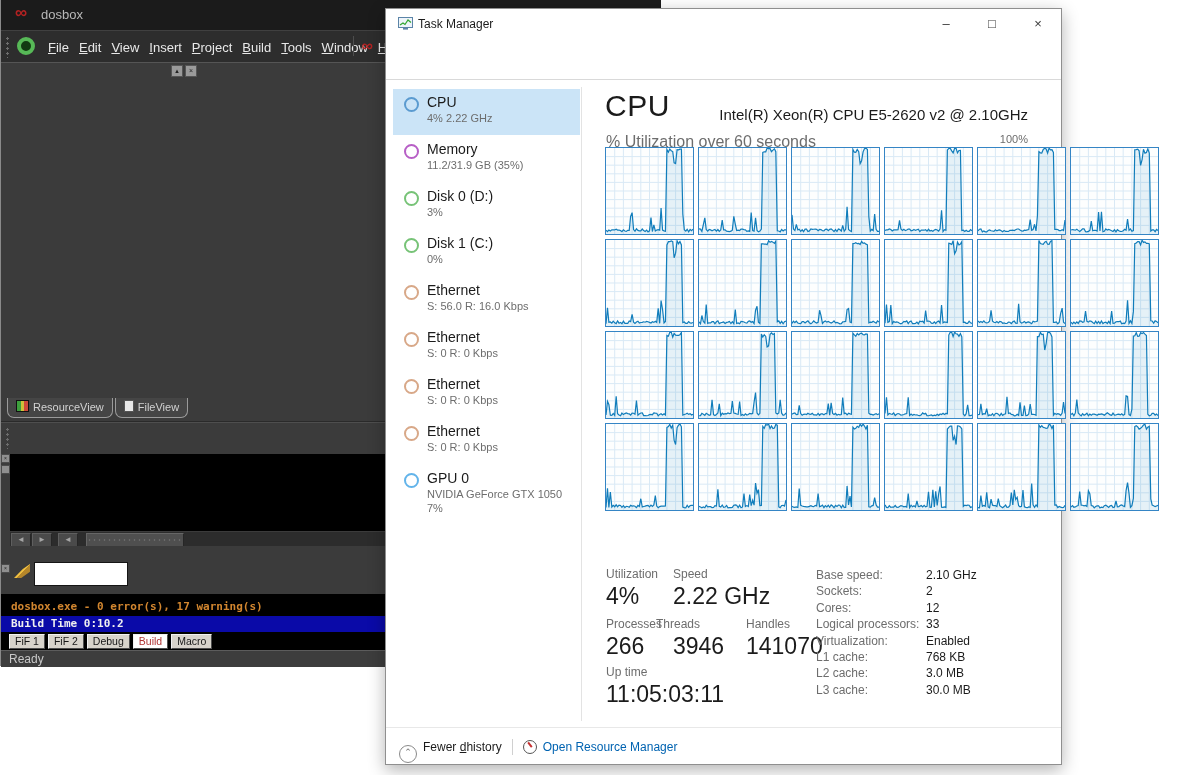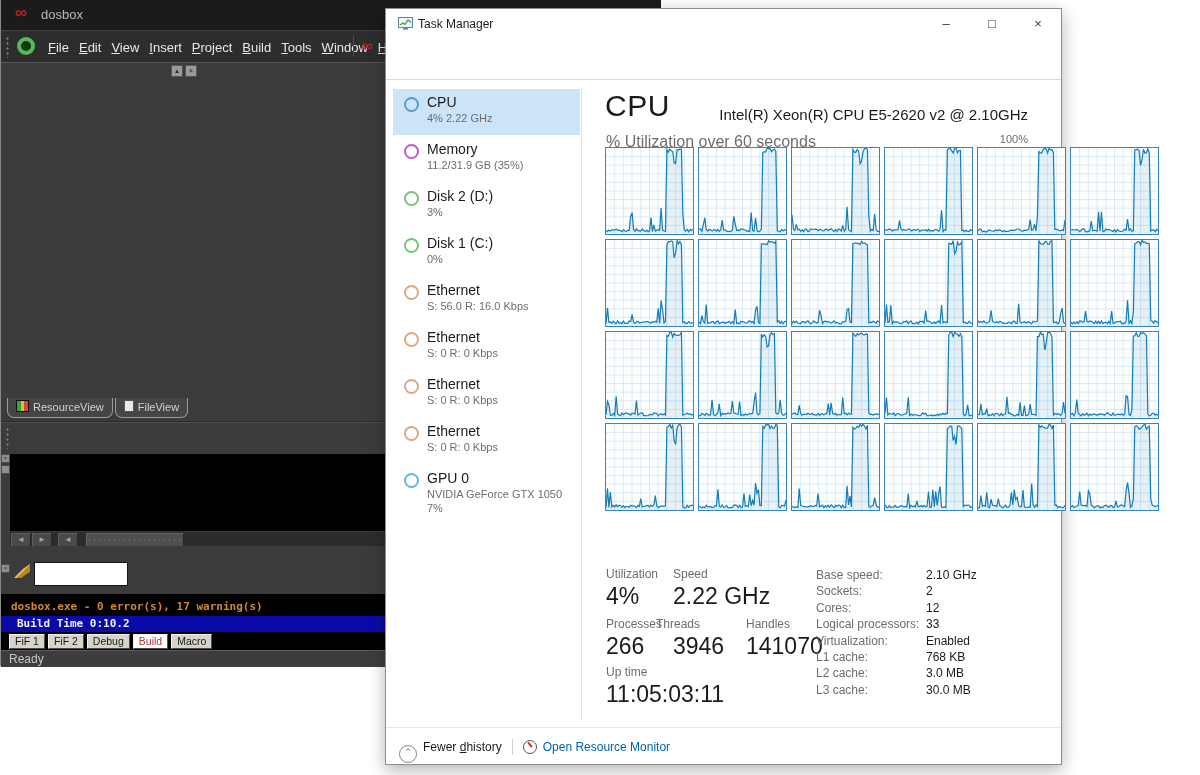--- a/index.html
+++ b/index.html
@@ -55,21 +55,21 @@
             border:1px solid;border-color:#666 #262626 #262626 #666;vertical-align:top;
             background-image:radial-gradient(#6a6a6a 1px,transparent 1.2px);background-size:5px 4px;background-position:40px 4px;background-repeat:repeat-x;}
   .ide-output{position:absolute;left:0;top:546px;right:0;height:104px;background:#3b3b3b;}
   .out-xbox{position:absolute;left:0;top:18px;}
   .broom{position:absolute;left:13px;top:18px;width:16px;height:14px;background:linear-gradient(135deg,#f0c040 55%,#b5862a 55%);
          clip-path:polygon(0 100%,55% 35%,100% 0,100% 55%,45% 100%);}
   .out-input{position:absolute;left:33px;top:16px;width:92px;height:22px;background:#fff;border:1px solid #151515;}
   .out-black{position:absolute;left:0;top:48px;right:0;height:56px;background:#000;
              font-family:"DejaVu Sans Mono",monospace;font-weight:bold;font-size:11px;}
   .out-line1{position:absolute;left:10px;top:6px;color:#d2862f;}
-  .out-line2{position:absolute;left:0;top:22px;right:0;height:16px;line-height:16px;background:#0a0aa8;color:#efefef;padding-left:16px;}
+  .out-line2{position:absolute;left:0;top:22px;right:0;height:16px;line-height:16px;background:#0a0aa8;color:#efefef;padding-left:10px;}
   .out-tabs{position:absolute;left:8px;top:40px;white-space:nowrap;font-family:"Liberation Sans",sans-serif;font-weight:normal;}
   .out-tab{display:inline-block;height:13px;line-height:13px;padding:0 5px;margin-right:3px;background:#d7d3cb;color:#161616;
            border:1px solid;border-color:#f2f2f2 #4d4d4d #4d4d4d #f2f2f2;font-size:10.5px;}
   .out-tab.active{background:#fff;color:#b03434;}
   .ide-status{position:absolute;left:0;top:650px;right:0;height:16px;background:#3d3d3d;border-top:1px solid #5c5c5c;
               color:#c8c8c8;font-size:12px;line-height:16px;padding-left:8px;}
   
   .tm{position:absolute;left:385px;top:8px;width:677px;height:757px;background:#fff;
       border:1px solid #8f8f8f;box-shadow:0 5px 16px rgba(0,0,0,.30);box-sizing:border-box;color:#1b1b1b;}
   .tm-titlebar{position:absolute;left:0;top:0;right:0;height:30px;background:#fff;}
@@ -186,21 +186,21 @@
           <div class="sb-name">CPU</div>
           <div class="sb-line">4% 2.22 GHz</div>
         </div>
         <div class="sb-item">
           <span class="sb-circle" style="border-color: rgb(183, 95, 198);"></span>
           <div class="sb-name">Memory</div>
           <div class="sb-line">11.2/31.9 GB (35%)</div>
         </div>
         <div class="sb-item">
           <span class="sb-circle" style="border-color: rgb(119, 195, 119);"></span>
-          <div class="sb-name">Disk 2 (D:)</div>
+          <div class="sb-name">Disk 0 (D:)</div>
           <div class="sb-line">3%</div>
         </div>
         <div class="sb-item">
           <span class="sb-circle" style="border-color: rgb(119, 195, 119);"></span>
           <div class="sb-name">Disk 1 (C:)</div>
           <div class="sb-line">0%</div>
         </div>
         <div class="sb-item">
           <span class="sb-circle" style="border-color: rgb(216, 168, 136);"></span>
           <div class="sb-name">Ethernet</div>
@@ -424,16 +424,16 @@
         <div class="det-row"><span class="det-label">Cores:</span><span class="det-value">12</span></div>
         <div class="det-row"><span class="det-label">Logical processors:</span><span class="det-value">33</span></div>
         <div class="det-row"><span class="det-label">Virtualization:</span><span class="det-value">Enabled</span></div>
         <div class="det-row"><span class="det-label">L1 cache:</span><span class="det-value">768 KB</span></div>
         <div class="det-row"><span class="det-label">L2 cache:</span><span class="det-value">3.0 MB</span></div>
         <div class="det-row"><span class="det-label">L3 cache:</span><span class="det-value">30.0 MB</span></div>
       </div>
 
     <div class="tm-footline"></div>
     <div class="tm-footer">
-      <span class="chev-circle">⌃</span><span class="fd-text"><span>Fewer </span><span class="u">d</span><span>history</span></span><span class="foot-sep"></span><span class="gauge"><i></i></span><span class="orm-link">Open Resource Monitor</span>
+      <span class="chev-circle">⌃</span><span class="fd-text"><span>Fewer </span><span class="u">d</span><span>history</span></span><span class="foot-sep"></span><span class="gauge"><i></i></span><span class="orm-link">Open Resource Manager</span>
     </div>
   </div>
 </div>
 
 </body></html>

